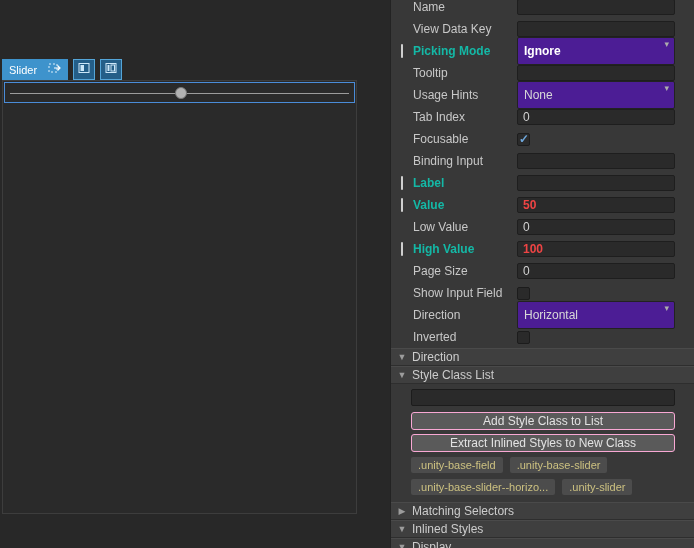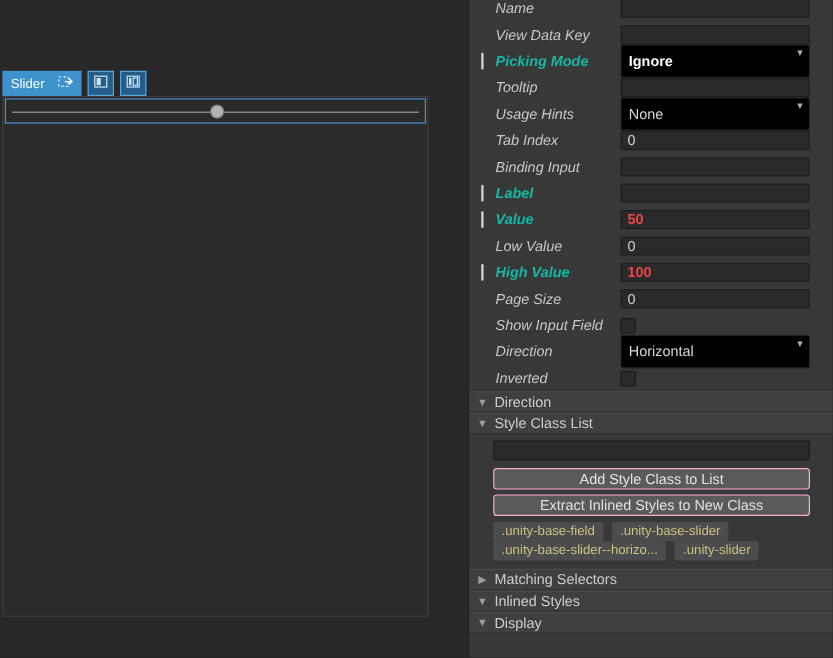--- a/index.html
+++ b/index.html
@@ -26,50 +26,50 @@
                   background:#B2B2B2; border:1px solid #777777; box-sizing:content-box; }
 
   
   #inspector { position:absolute; left:390px; top:0; width:304px; height:548px;
                background:#383838; border-left:1px solid #232323; box-sizing:border-box; overflow:hidden; }
 
   #attribute-fields { margin-top:-4px; }
   .row { position:relative; height:22px; display:flex; align-items:center;
          padding-left:22px; padding-right:19px; box-sizing:border-box; }
   .modbar { position:absolute; left:10px; top:4px; bottom:4px; width:2px; background:#CFCFCF; border-radius:1px; }
-  .row .flabel { flex:0 0 104px; white-space:nowrap; overflow:hidden; color:#C8C8C8;font-style:italic; }
+  .row .flabel { flex:0 0 104px; white-space:nowrap; overflow:hidden; color:#C8C8C8; }
   .row.modified .flabel { color:#14b8a6; font-weight:bold; }
   .control { flex:1; min-width:0; }
 
   .textfield { height:16px; background:#2A2A2A; border:1px solid #1E1E1E; border-radius:2px;
                display:flex; align-items:center; padding:0 5px; color:#D2D2D2; box-sizing:border-box; }
   .row.modified .textfield { color:#ef4444; font-weight:bold; }
 
-  .dropdown { height:28px; background:#000000; border:1px solid #222222; border-radius:2px;
+  .dropdown { height:28px; background:#4c1d95; border:1px solid #222222; border-radius:2px;
               display:flex; align-items:center; padding:0 18px 0 6px; position:relative;
               color:#D8D8D8; box-sizing:border-box; }
   .row.modified .dropdown { color:#FFFFFF; font-weight:bold; }
   .dd-arrow { position:absolute; right:5px; top:1px; font-size:9px; color:#ADADAD; font-weight:normal; }
 
   .checkbox { width:13px; height:13px; background:#2A2A2A; border:1px solid #1C1C1C; border-radius:2px;
               position:relative; box-sizing:border-box; }
   .checkbox.checked::after { content:"✓"; position:absolute; left:1px; top:-2px;
                              font-size:12px; font-weight:bold; color:#6FA8DC; }
 
   .section-bar { height:18px; background:#3F3F3F; border-top:1px solid #4A4A4A; border-bottom:1px solid #2E2E2E;
                  display:flex; align-items:center; gap:5px; padding-left:6px; color:#CCCCCC; box-sizing:border-box; }
   .tri { width:10px; font-size:9px; color:#9C9C9C; text-align:center; }
 
   .scl-content { padding:5px 19px 7px 20px; }
   .scl-input { height:17px; background:#2A2A2A; border:1px solid #1C1C1C; border-radius:2px;
                margin-bottom:6px; box-sizing:border-box; }
   .scl-btn { height:16px; background:#5A5A5A; border:1px solid #f9a8d4; border-radius:3px;
              color:#E2E2E2; display:flex; align-items:center; justify-content:center;
              margin-bottom:4px; box-sizing:content-box; cursor:default; }
-  .pills { display:flex; flex-wrap:wrap; gap:0 7px; margin-top:5px; }
+  .pills { display:flex; flex-wrap:wrap; gap:6px 7px; margin-top:5px; }
   .pill { background:#4C4C4C; border-radius:2px; padding:2px 7px; font-size:11px; color:#CCC180; white-space:nowrap; }
 </style>
 </head>
 <body>
 
 <div class="canvas-header">
   <div class="element-tab">
     <span>Slider</span>
     <span>
       <svg width="13" height="11" viewBox="0 0 13 11">
@@ -143,20 +143,26 @@
           </div>
         </div>
       </div>
       <div class="row">
         <span class="flabel">Tab Index</span>
         <div class="control">
           <div class="textfield">0</div>
         </div>
       </div>
       <div class="row">
+        <span class="flabel">Focusable</span>
+        <div class="control">
+          <div class="checkbox checked"></div>
+        </div>
+      </div>
+      <div class="row">
         <span class="flabel">Binding Input</span>
         <div class="control">
           <div class="textfield"></div>
         </div>
       </div>
       <div class="row modified">
         <div class="modbar"></div>
         <span class="flabel">Label</span>
         <div class="control">
           <div class="textfield"></div>

